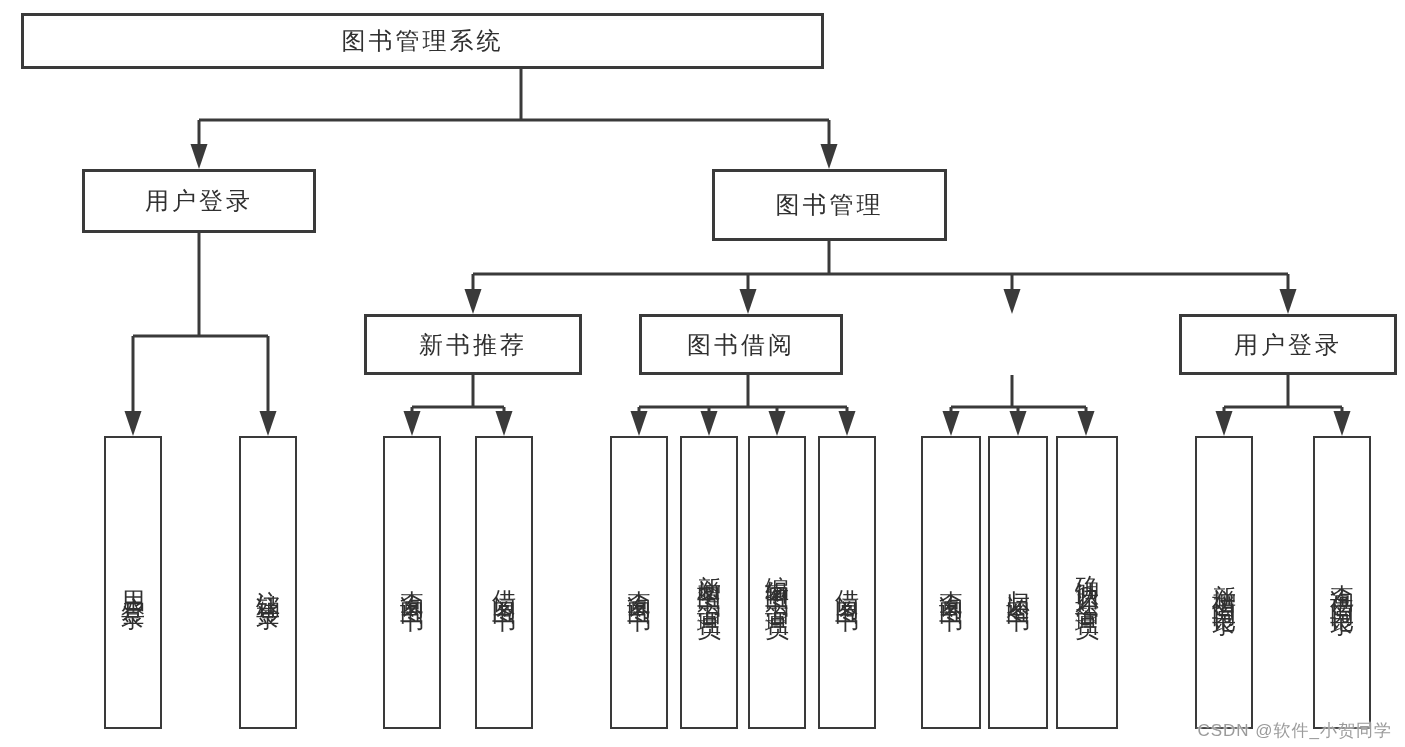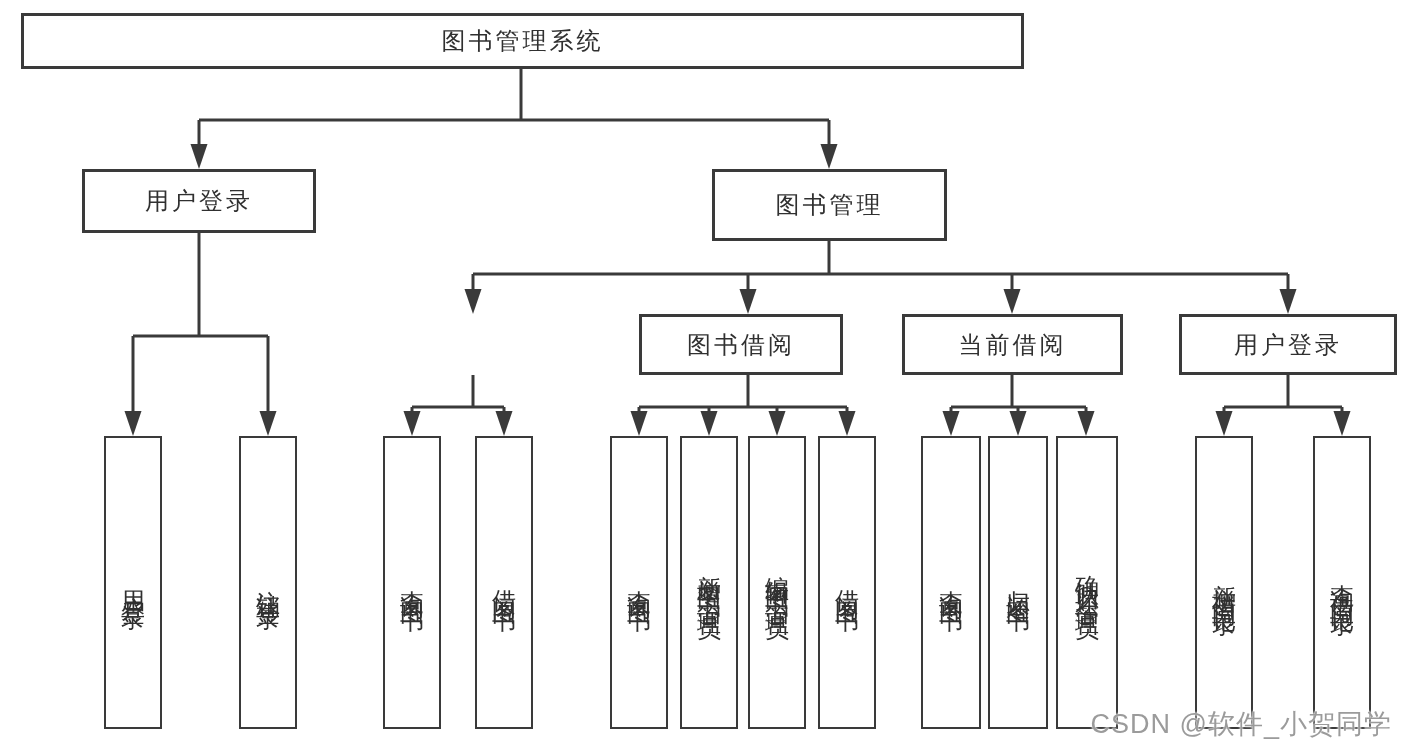--- a/index.html
+++ b/index.html
@@ -12,21 +12,21 @@
     position:absolute;box-sizing:border-box;background:#fff;
     border:3px solid #3a3a3a;display:flex;align-items:center;justify-content:center;
   }
   .hlabel{font-size:24px;letter-spacing:3px;white-space:nowrap;color:#303030;}
   .leaf{border-width:2.5px;}
   .vlabel{
     writing-mode:vertical-rl;font-size:24px;letter-spacing:6px;line-height:1;
     white-space:nowrap;color:#303030;
   }
   .watermark{
-    position:absolute;right:13px;bottom:5px;font-size:27px;letter-spacing:1px;
+    position:absolute;right:13px;bottom:5px;font-size:17px;letter-spacing:1px;
     color:#9b9b9b;z-index:5;text-shadow:0 0 2px #fff,0 0 3px #fff;white-space:nowrap;
   }
 </style>
 </head>
 <body>
 
 <div class="canvas">
 
   <svg id="connectors" class="connectors" width="1405" height="747">
       <line x1="521" y1="69" x2="521" y2="121" stroke="#3a3a3a" stroke-width="3"></line>
@@ -76,36 +76,36 @@
       <line x1="1018" y1="407" x2="1018" y2="416" stroke="#3a3a3a" stroke-width="3"></line>
       <polygon points="1009.5,411 1026.5,411 1018,436" fill="#3a3a3a"></polygon>
       <line x1="1086" y1="407" x2="1086" y2="416" stroke="#3a3a3a" stroke-width="3"></line>
       <polygon points="1077.5,411 1094.5,411 1086,436" fill="#3a3a3a"></polygon>
       <line x1="1224" y1="407" x2="1224" y2="416" stroke="#3a3a3a" stroke-width="3"></line>
       <polygon points="1215.5,411 1232.5,411 1224,436" fill="#3a3a3a"></polygon>
       <line x1="1342" y1="407" x2="1342" y2="416" stroke="#3a3a3a" stroke-width="3"></line>
       <polygon points="1333.5,411 1350.5,411 1342,436" fill="#3a3a3a"></polygon>
     </svg>
 
-  <div class="box" style="left:21px;top:13px;width:1003px;height:56px">
+  <div class="box" style="left:21px;top:13px;width:803px;height:56px">
     <span class="hlabel">图书管理系统</span>
   </div>
 
   <div class="box" style="left:82px;top:169px;width:234px;height:64px">
     <span class="hlabel">用户登录</span>
   </div>
   <div class="box" style="left:712px;top:169px;width:235px;height:72px">
     <span class="hlabel">图书管理</span>
   </div>
 
+  <div class="box" style="left:364px;top:314px;width:218px;height:61px">
+    <span class="hlabel">新书推荐</span>
+  </div>
   <div class="box" style="left:639px;top:314px;width:204px;height:61px">
     <span class="hlabel">图书借阅</span>
-  </div>
-  <div class="box" style="left:902px;top:314px;width:221px;height:61px">
-    <span class="hlabel">当前借阅</span>
   </div>
   <div class="box" style="left:1179px;top:314px;width:218px;height:61px">
     <span class="hlabel">用户登录</span>
   </div>
 
   <div class="box leaf" style="left:104px;top:436px;width:58px;height:293px">
     <span class="vlabel">用户登录</span>
   </div>
   <div class="box leaf" style="left:239px;top:436px;width:58px;height:293px">
     <span class="vlabel">注销登录</span>

